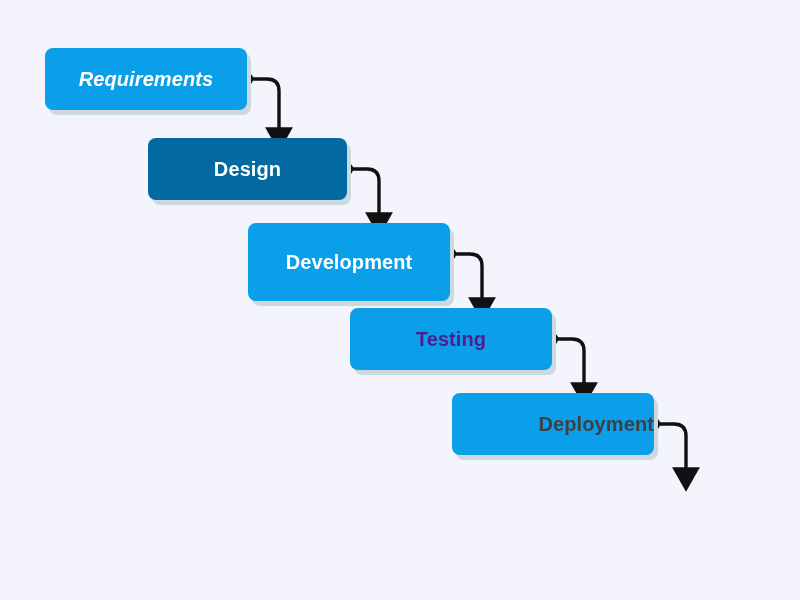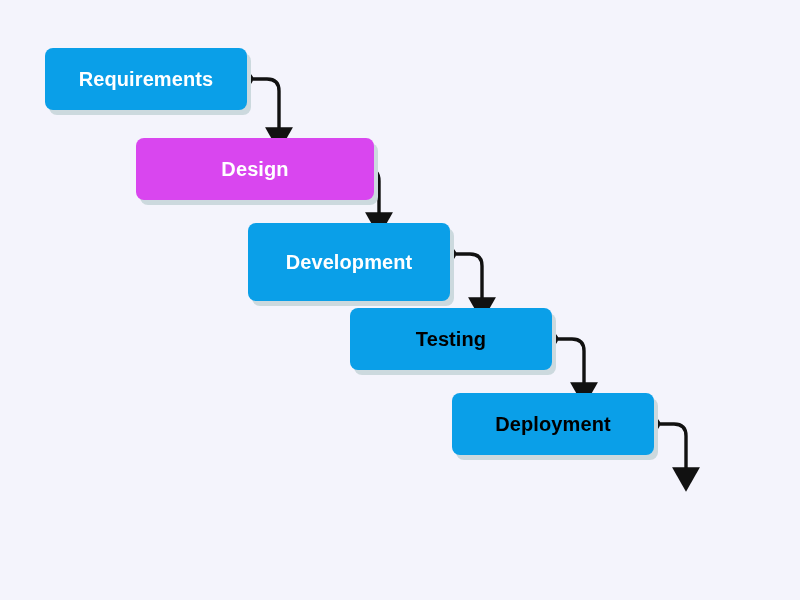--- a/index.html
+++ b/index.html
@@ -75,30 +75,30 @@
     <g id="connector-dots">
         <circle cx="247" cy="79" r="4.6" fill="#ffffff" stroke="#111111" stroke-width="3.2"></circle>
         <circle cx="347" cy="169" r="4.6" fill="#ffffff" stroke="#111111" stroke-width="3.2"></circle>
         <circle cx="450" cy="254" r="4.6" fill="#ffffff" stroke="#111111" stroke-width="3.2"></circle>
         <circle cx="552" cy="339" r="4.6" fill="#ffffff" stroke="#111111" stroke-width="3.2"></circle>
         <circle cx="654" cy="424" r="4.6" fill="#ffffff" stroke="#111111" stroke-width="3.2"></circle>
       </g>
   </svg>
 
   <div id="node-layer">
-      <div class="phase-node" style="left: 45px; top: 48px; width: 202px; height: 62px; background: rgb(10, 159, 232); color: rgb(255, 255, 255); border-radius: 8px; box-shadow: rgb(204, 217, 222) 4px 5px 0px 0px;">
+      <div class="phase-node" style="left: 45px; top: 48px; width: 202px; height: 62px; background: rgb(10, 159, 232); color: rgb(255, 255, 255); border-radius: 8px; box-shadow: rgb(204, 217, 222) 4px 5px 0px 0px; font-style: italic;">
         <span class="phase-node-label">Requirements</span>
       </div>
-      <div class="phase-node" style="left: 136px; top: 138px; width: 238px; height: 62px; background: #d946ef; color: rgb(255, 255, 255); border-radius: 8px; box-shadow: rgb(204, 217, 222) 4px 5px 0px 0px;">
+      <div class="phase-node" style="left: 148px; top: 138px; width: 199px; height: 62px; background: #0369a1; color: rgb(255, 255, 255); border-radius: 8px; box-shadow: rgb(204, 217, 222) 4px 5px 0px 0px;">
         <span class="phase-node-label">Design</span>
       </div>
       <div class="phase-node" style="left: 248px; top: 223px; width: 202px; height: 78px; background: rgb(10, 159, 232); color: rgb(255, 255, 255); border-radius: 8px; box-shadow: rgb(204, 217, 222) 4px 5px 0px 0px;">
         <span class="phase-node-label">Development</span>
       </div>
-      <div class="phase-node" style="left: 350px; top: 308px; width: 202px; height: 62px; background: rgb(10, 159, 232); color: #000000; border-radius: 8px; box-shadow: rgb(204, 217, 222) 4px 5px 0px 0px;">
+      <div class="phase-node" style="left: 350px; top: 308px; width: 202px; height: 62px; background: rgb(10, 159, 232); color: #4c1d95; border-radius: 8px; box-shadow: rgb(204, 217, 222) 4px 5px 0px 0px;">
         <span class="phase-node-label">Testing</span>
       </div>
-      <div class="phase-node" style="left: 452px; top: 393px; width: 202px; height: 62px; background: rgb(10, 159, 232); color: #000000; border-radius: 8px; box-shadow: rgb(204, 217, 222) 4px 5px 0px 0px;">
+      <div class="phase-node" style="left: 452px; top: 393px; width: 202px; height: 62px; background: rgb(10, 159, 232); color: #404040; border-radius: 8px; box-shadow: rgb(204, 217, 222) 4px 5px 0px 0px; justify-content: flex-end;">
         <span class="phase-node-label">Deployment</span>
       </div>
     </div>
 
 </div>
 
 </body></html>

